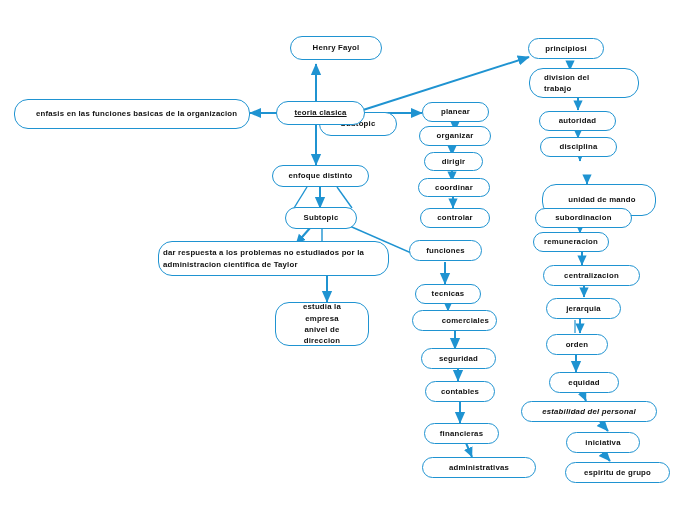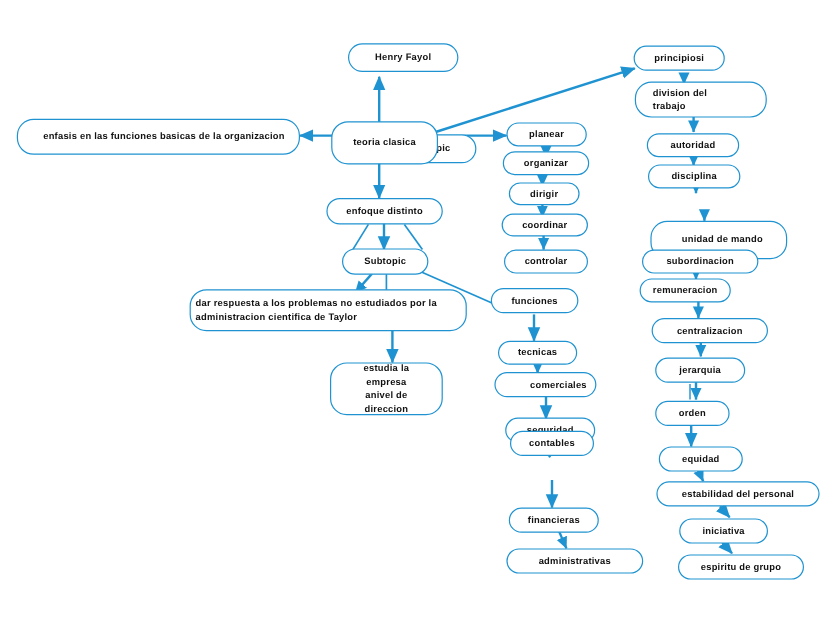--- a/index.html
+++ b/index.html
@@ -95,21 +95,21 @@
       <path d="M582,392 L586,401" marker-end="url(#ahs)"></path>
       <path d="M600,422 L608,431" marker-end="url(#ah)"></path>
       <path d="M602,452 L610,461" marker-end="url(#ah)"></path>
     </g>
   </svg>
 
   <div class="node" style="left:270px;top:36px;width:92px;height:24px;margin-left:20px;">
     <span>Henry Fayol</span>
   </div>
 
-  <div class="node" style="left:276px;top:101px;width:89px;height:36px;z-index:7;">
+  <div class="node" style="left:276px;top:101px;width:89px;height:24px;z-index:7;text-decoration:underline;">
     <span>teoria clasica</span>
   </div>
 
   <div class="node" style="left:319px;top:112px;width:78px;height:24px;z-index:6;">
     <span>Subtopic</span>
   </div>
 
   <div class="node left" style="left:14px;top:99px;width:236px;height:30px;padding-left:21px;">
     <span>enfasis en las funciones basicas de la organizacion</span>
   </div>
@@ -151,21 +151,21 @@
   </div>
   <div class="node" style="left:415px;top:284px;width:66px;height:20px;">
     <span>tecnicas</span>
   </div>
   <div class="node" style="left:412px;top:310px;width:85px;height:21px;justify-content:flex-end;">
     <span>comerciales</span>
   </div>
   <div class="node" style="left:421px;top:348px;width:75px;height:21px;">
     <span>seguridad</span>
   </div>
-  <div class="node" style="left:425px;top:359px;width:70px;height:21px;">
+  <div class="node" style="left:425px;top:381px;width:70px;height:21px;">
     <span>contables</span>
   </div>
   <div class="node" style="left:422px;top:457px;width:114px;height:21px;">
     <span>administrativas</span>
   </div>
   <div class="node" style="left:424px;top:423px;width:75px;height:21px;">
     <span>financieras</span>
   </div>
 
   <div class="node" style="left:528px;top:38px;width:76px;height:21px;">
@@ -194,21 +194,21 @@
   </div>
   <div class="node" style="left:546px;top:298px;width:75px;height:21px;">
     <span>jerarquia</span>
   </div>
   <div class="node" style="left:546px;top:334px;width:62px;height:21px;">
     <span>orden</span>
   </div>
   <div class="node" style="left:549px;top:372px;width:70px;height:21px;">
     <span>equidad</span>
   </div>
-  <div class="node" style="left:547px;top:401px;width:136px;height:21px;">
+  <div class="node" style="left:521px;top:401px;width:136px;height:21px;font-style:italic;">
     <span>estabilidad del personal</span>
   </div>
   <div class="node" style="left:566px;top:432px;width:74px;height:21px;">
     <span>iniciativa</span>
   </div>
   <div class="node" style="left:565px;top:462px;width:105px;height:21px;">
     <span>espiritu de grupo</span>
   </div>
 
 </div>

